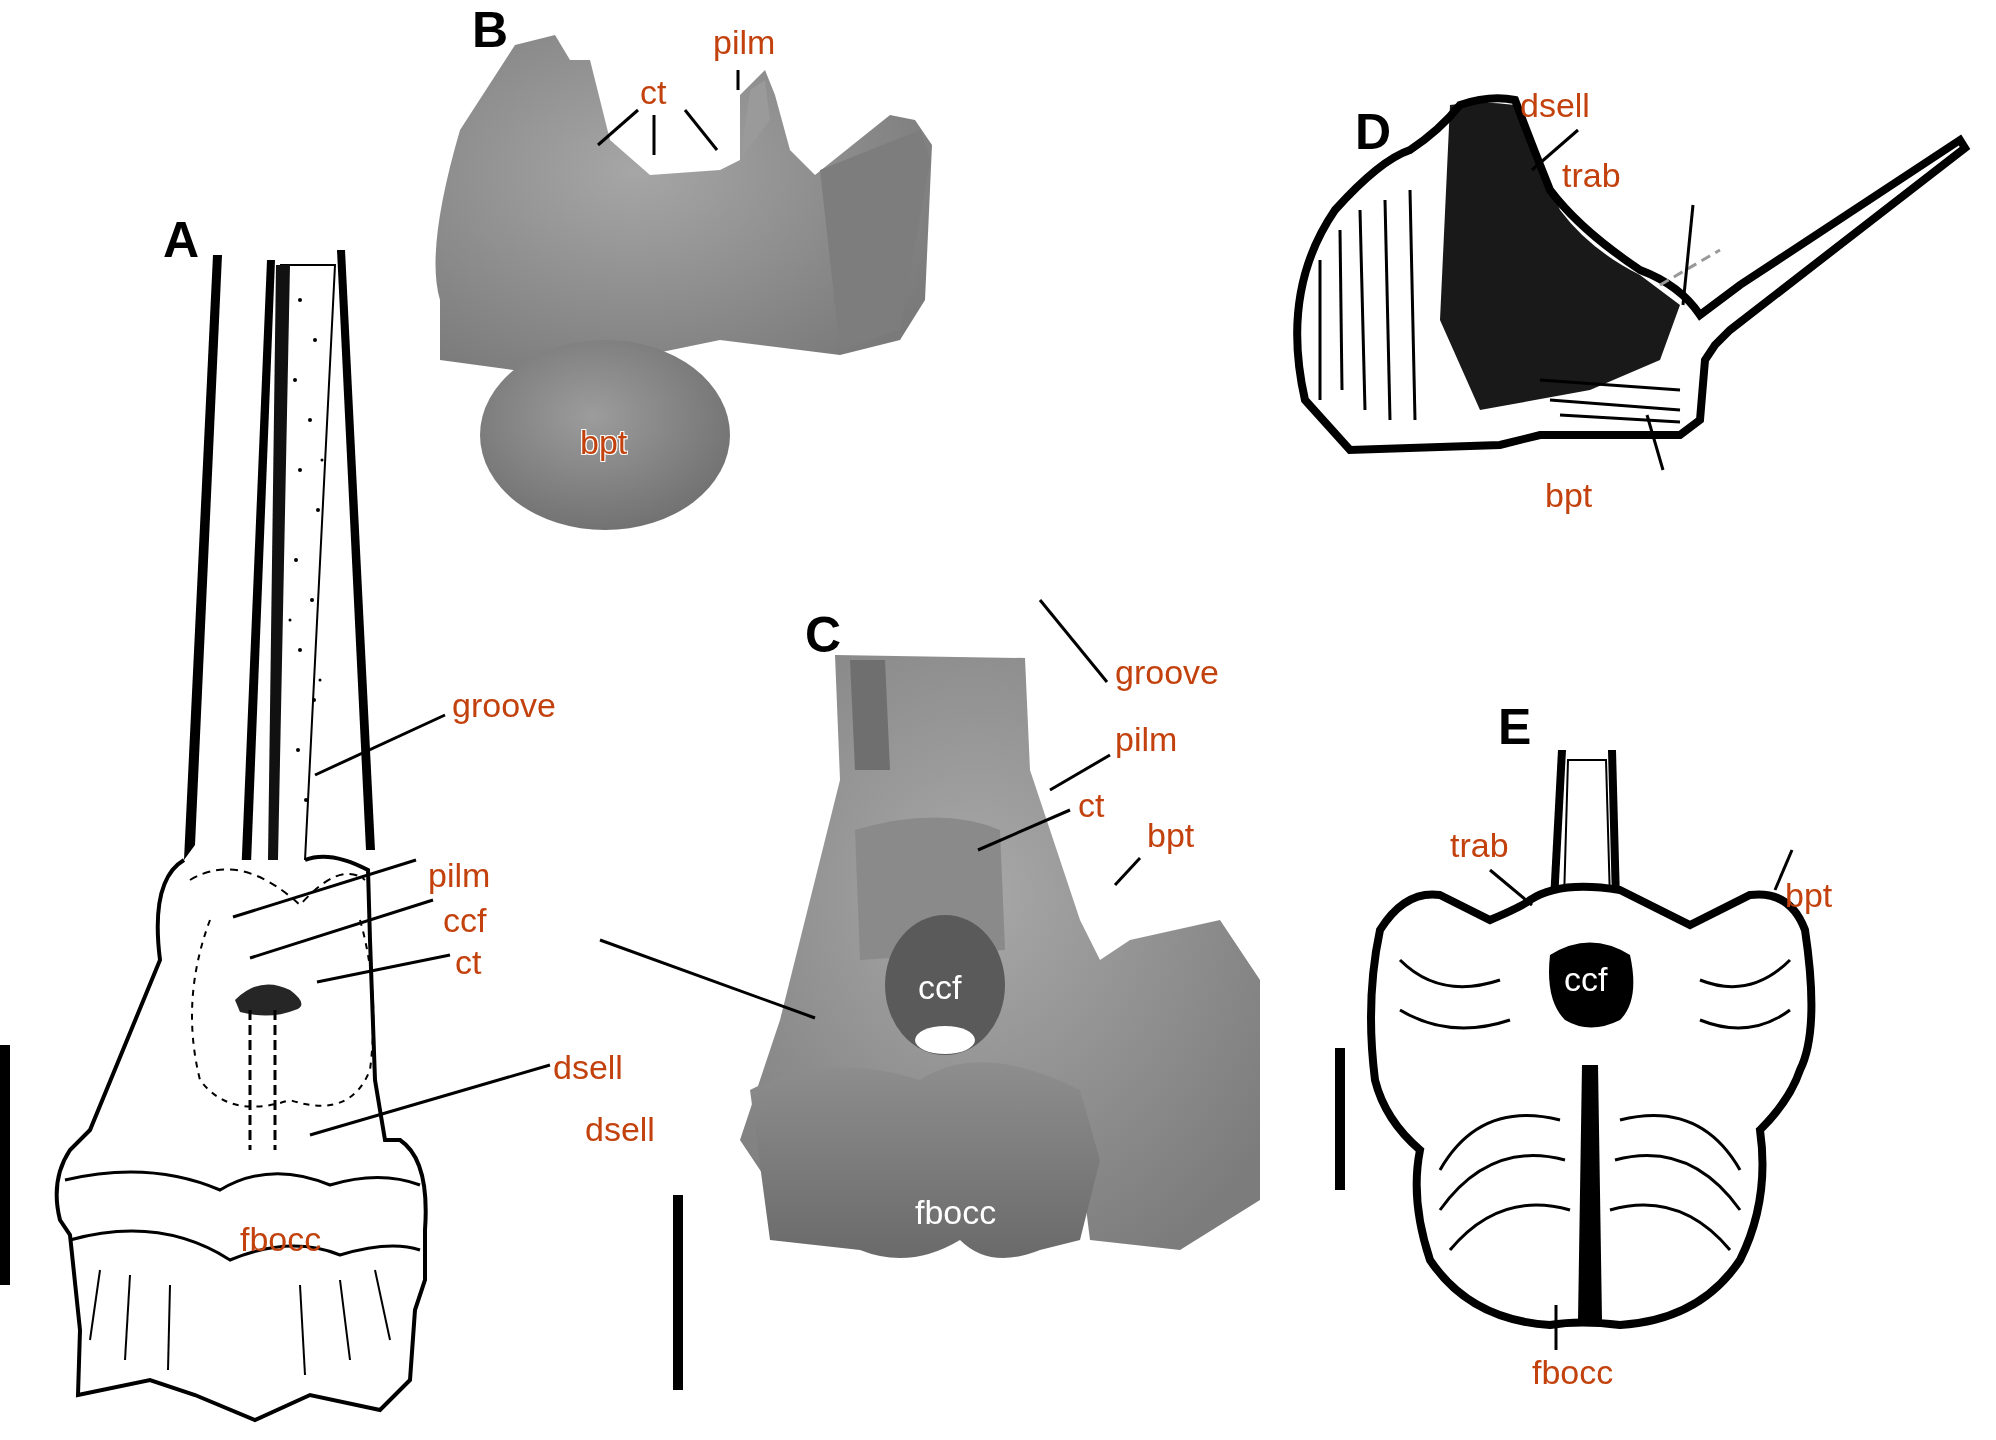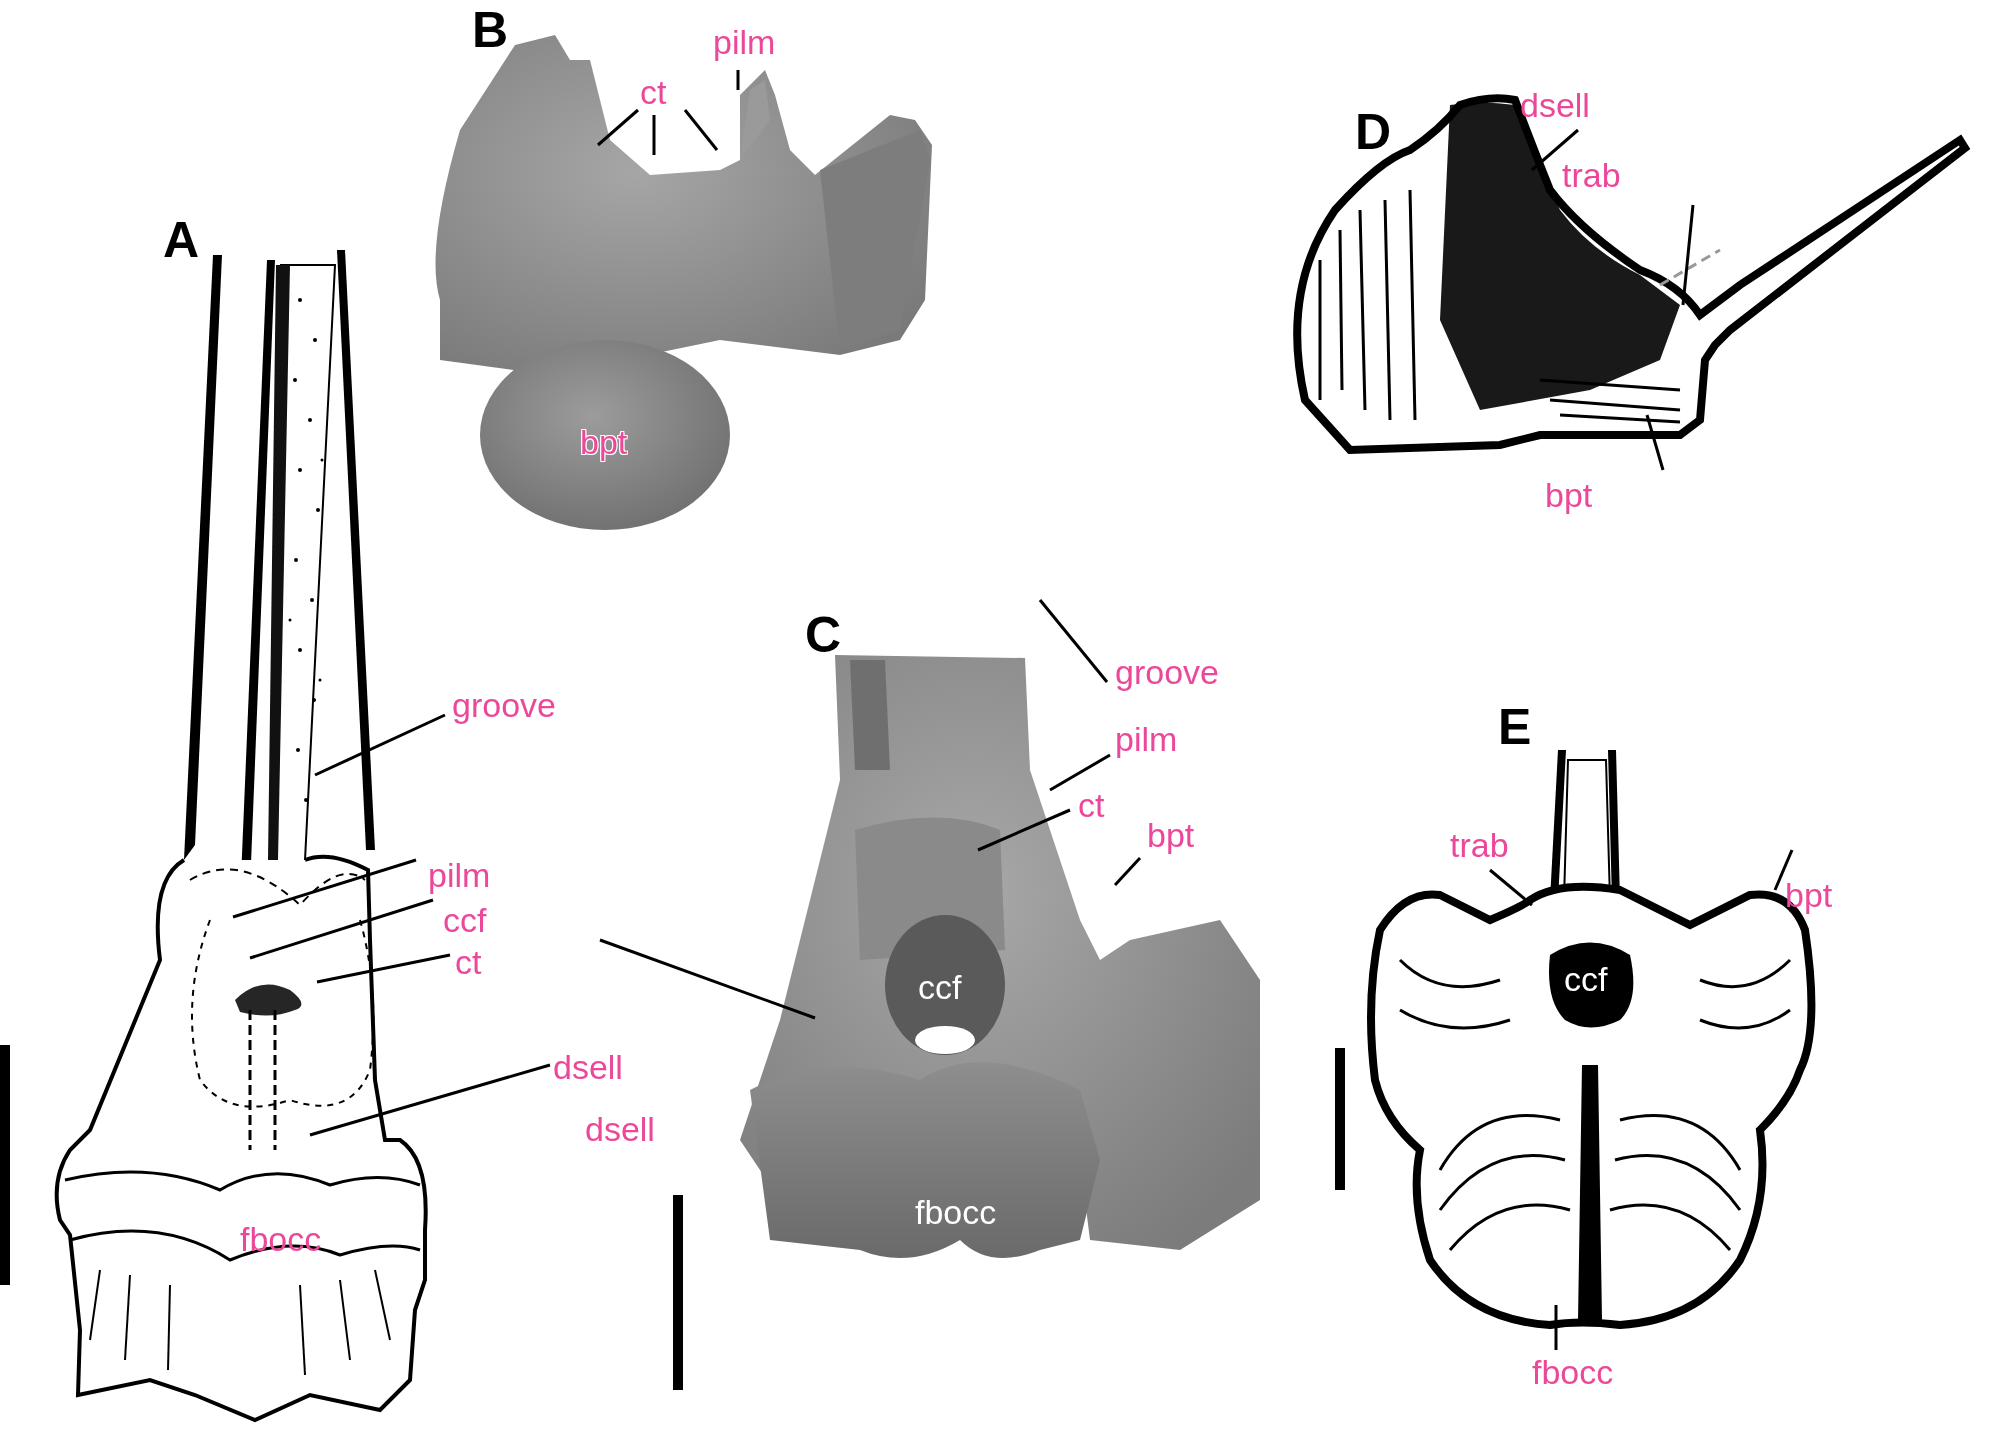--- a/index.html
+++ b/index.html
@@ -3,21 +3,21 @@
 <meta charset="utf-8">
 <style>
   html, body { margin: 0; padding: 0; background: #ffffff; }
   body { width: 1996px; height: 1440px; position: relative; overflow: hidden;
          font-family: "Liberation Sans", sans-serif; color: #000; }
   .panel { position: absolute; }
   .panel svg { position: absolute; left: 0; top: 0; overflow: visible; }
   .letter { position: absolute; font-family: "Liberation Sans", sans-serif; font-weight: bold;
             font-size: 50px; line-height: 1; color: #000; }
   .lbl { position: absolute; font-family: "Liberation Sans", sans-serif; font-size: 34px;
-         line-height: 1; color: #ec4899; white-space: nowrap; }
+         line-height: 1; color: #c2410c; white-space: nowrap; }
   .lbl.white { color: #ffffff; }
   .lbl.halo { text-shadow: 1px 1px 0 #fff, -1px -1px 0 #fff, 1px -1px 0 #fff, -1px 1px 0 #fff; }
   .scalebar { position: absolute; background: #000; width: 10px; }
 </style>
 </head>
 <body>
 
 <div class="panel" style="left:0;top:0;width:600px;height:1440px;">
   <svg width="600" height="1440">
 

